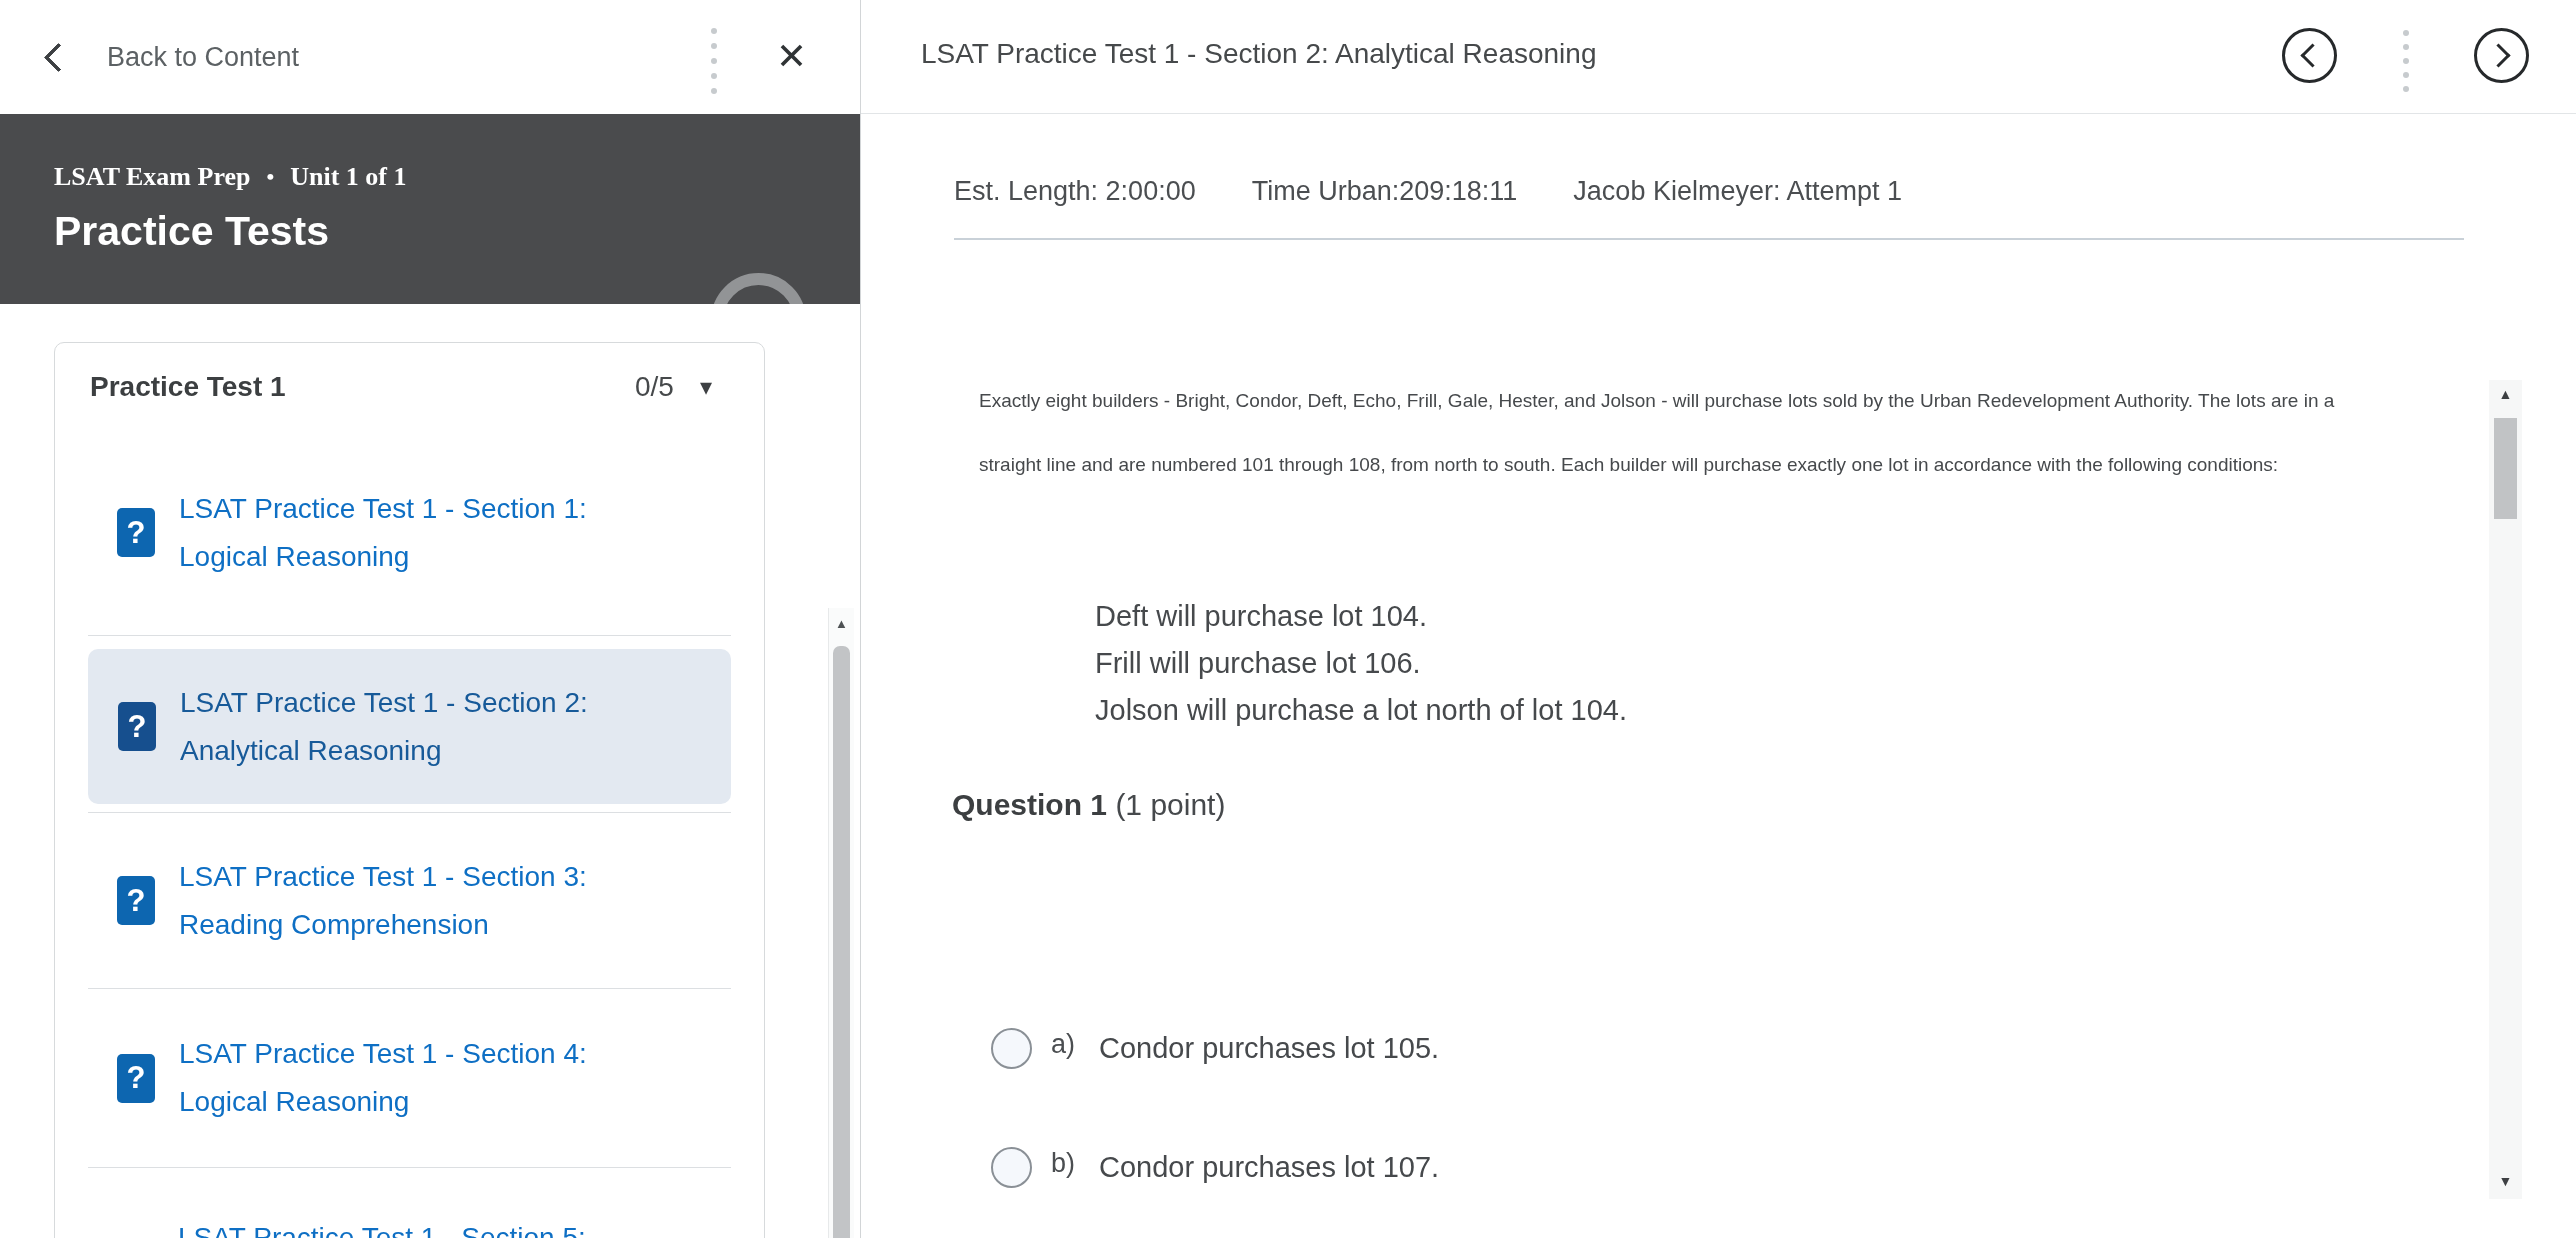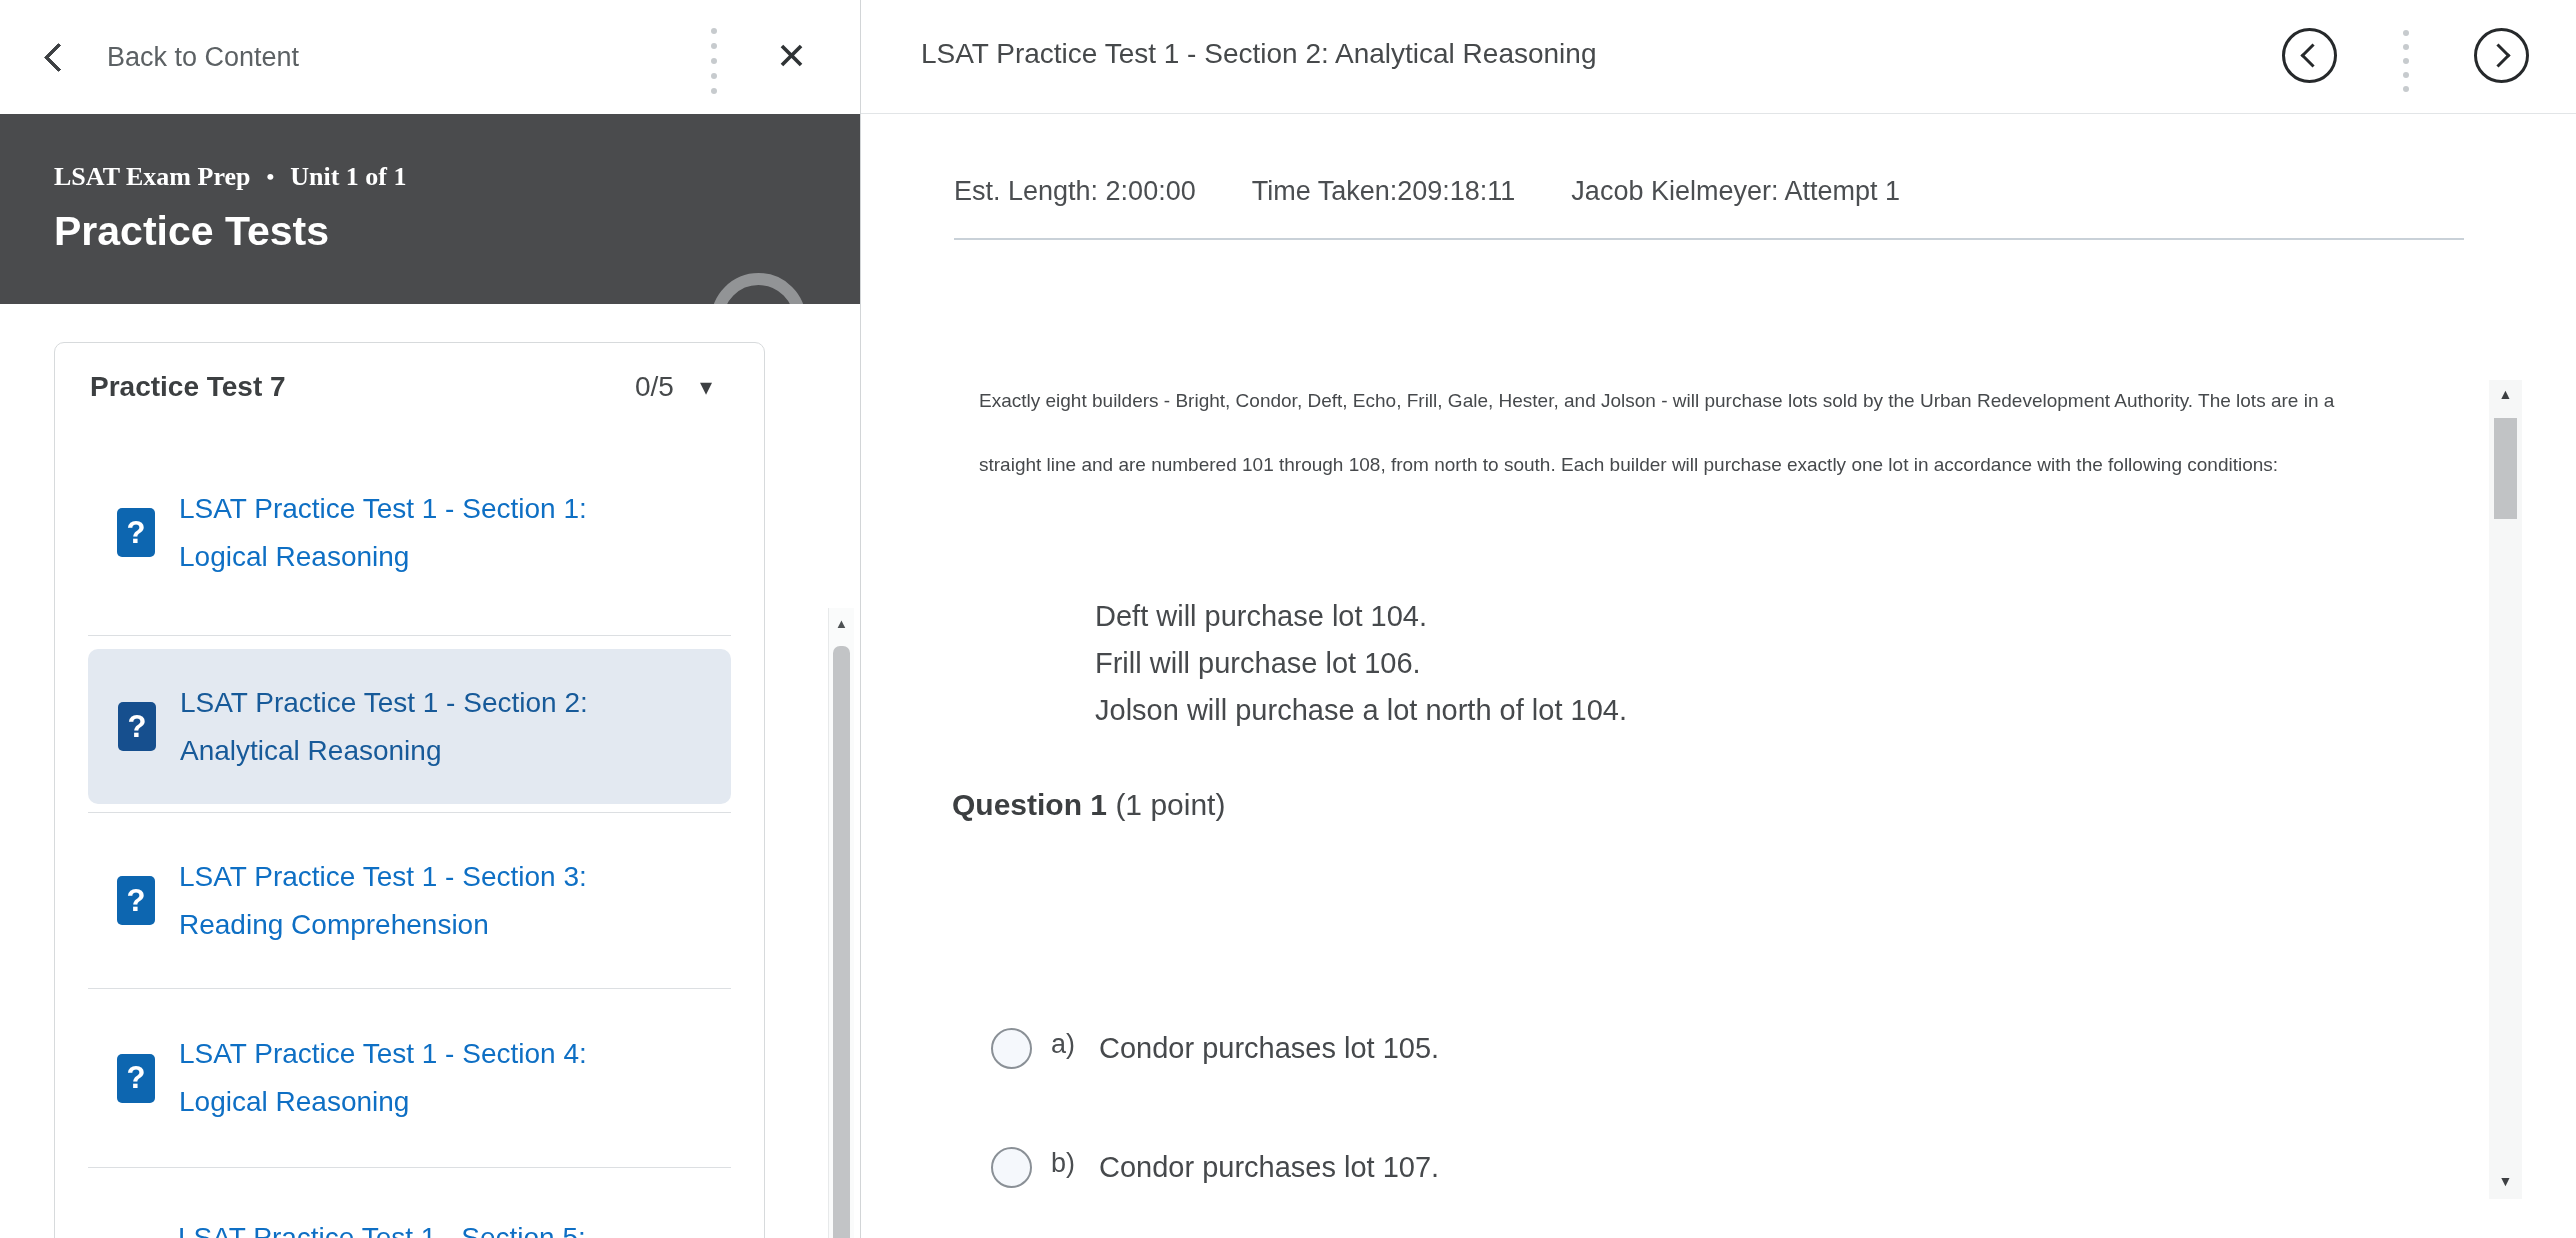--- a/index.html
+++ b/index.html
@@ -130,21 +130,21 @@
       <div class="banner-title">Practice Tests</div>
       <div class="progress-ring">
         <span>0/10</span>
       </div>
     </div>
 
     <div class="left-body">
       <div class="toc-card">
 
         <div class="toc-header">
-          <span class="toc-title">Practice Test 7</span>
+          <span class="toc-title">Practice Test 1</span>
           <span class="toc-progress">0/5</span>
           <span class="toc-caret">▾</span>
         </div>
 
         <div class="toc-item ti-1">
           <span class="quiz-icon">
               <span>?</span>
             </span>
           <span class="toc-link">LSAT Practice Test 1 - Section 1: Logical Reasoning</span>
         </div>
@@ -207,21 +207,21 @@
           <i></i>
           <i></i>
       </div>
       <div class="nav-btn nav-next">
         <span class="nav-chevron chev-right"></span>
       </div>
     </div>
 
     <div class="meta-row">
       <span>Est. Length: 2:00:00</span>
-      <span>Time Taken:209:18:11</span>
+      <span>Time Urban:209:18:11</span>
       <span>Jacob Kielmeyer: Attempt 1</span>
     </div>
     <div class="meta-hr"></div>
 
     <div class="content">
 
       <div class="passage">Exactly eight builders - Bright, Condor, Deft, Echo, Frill, Gale, Hester, and Jolson - will purchase lots sold by the Urban Redevelopment Authority. The lots are in a straight line and are numbered 101 through 108, from north to south. Each builder will purchase exactly one lot in accordance with the following conditions:</div>
 
       <div class="conditions">
         <div>Deft will purchase lot 104.</div>

